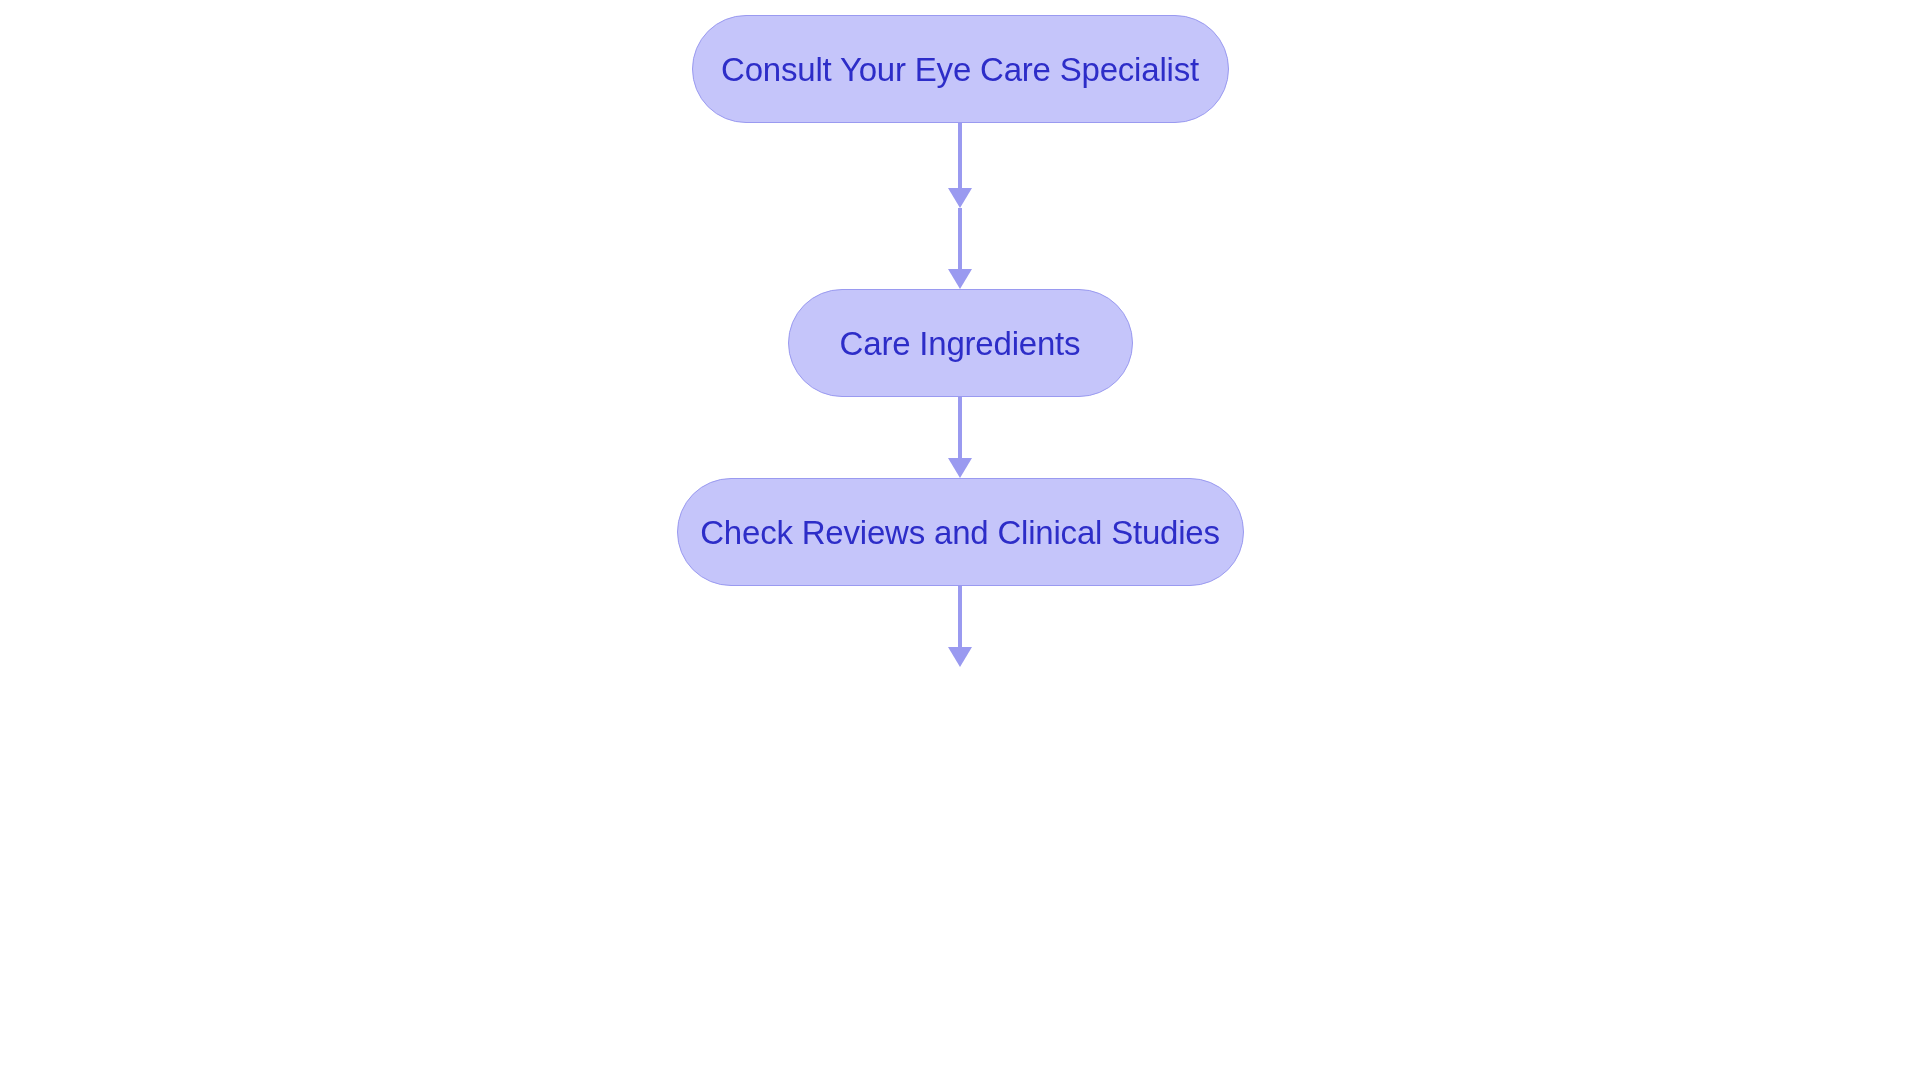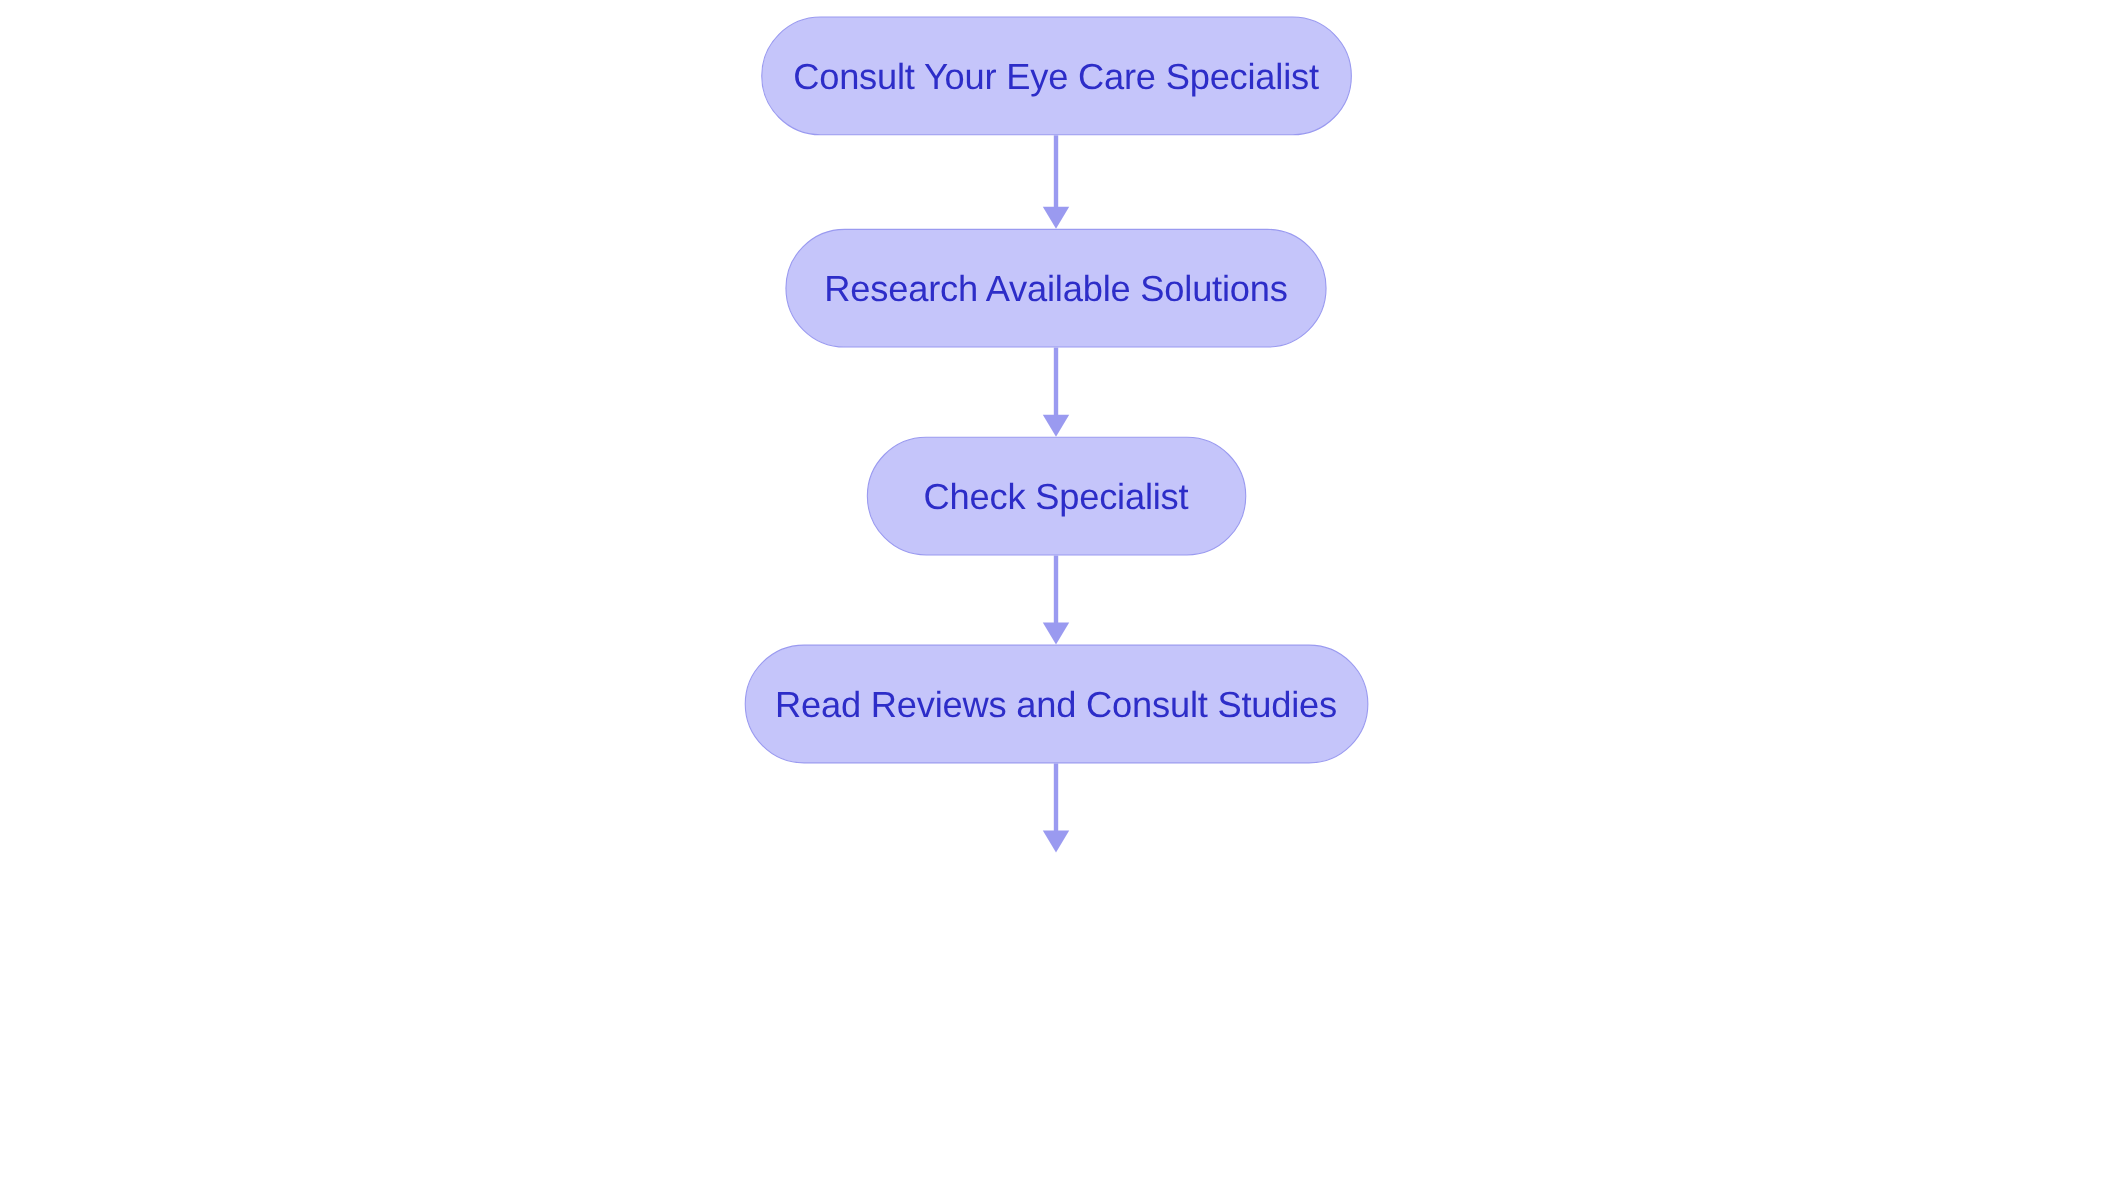--- a/index.html
+++ b/index.html
@@ -100,40 +100,37 @@
 
     <div class="flow-node node-1">
       <span class="node-label">Consult Your Eye Care Specialist</span>
     </div>
 
     <div class="flow-connector conn-1">
       <div class="connector-shaft"></div>
       <div class="connector-head"></div>
     </div>
 
-    <div class="flow-node node-2">
-      <span class="node-label">Research Available Solutions</span>
-    </div>
 
     <div class="flow-connector conn-2">
       <div class="connector-shaft"></div>
       <div class="connector-head"></div>
     </div>
 
     <div class="flow-node node-3">
-      <span class="node-label">Check Specialist</span>
+      <span class="node-label">Care Ingredients</span>
     </div>
 
     <div class="flow-connector conn-3">
       <div class="connector-shaft"></div>
       <div class="connector-head"></div>
     </div>
 
     <div class="flow-node node-4">
-      <span class="node-label">Read Reviews and Consult Studies</span>
+      <span class="node-label">Check Reviews and Clinical Studies</span>
     </div>
 
     <div class="flow-connector conn-4">
       <div class="connector-shaft"></div>
       <div class="connector-head"></div>
     </div>
 
 
   </div>
 </div>

